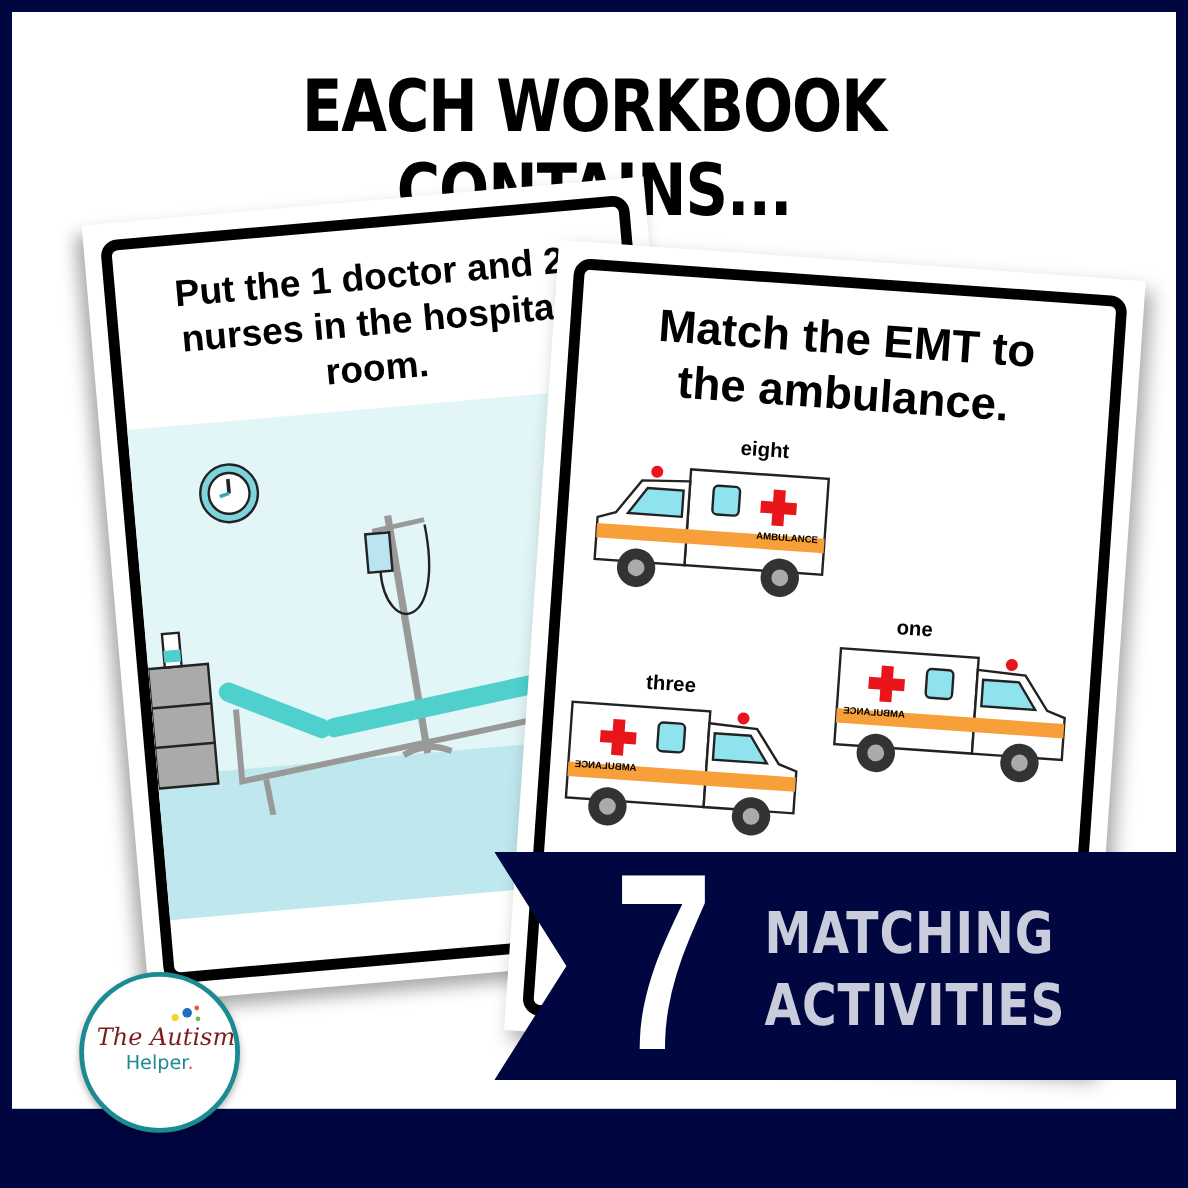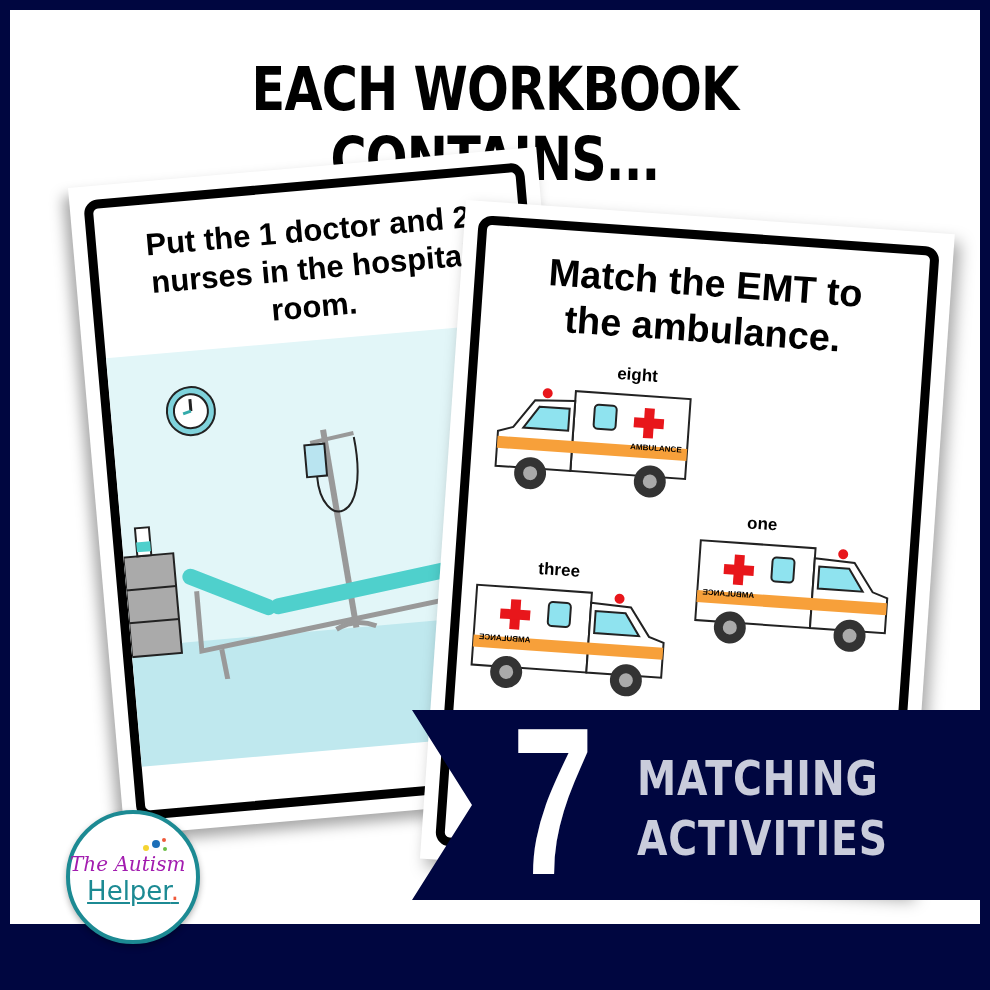--- a/index.html
+++ b/index.html
@@ -17,22 +17,22 @@
   .card-front .frame{position:absolute;left:14px;top:14px;right:14px;bottom:14px;border:9px solid #000;border-radius:14px;background:#fff;overflow:hidden;}
   .card-front .title{position:absolute;left:10px;right:10px;top:20px;text-align:center;font-weight:bold;font-size:38px;line-height:46px;color:#000;}
   .word{position:absolute;font-weight:bold;font-size:17px;color:#000;}
   .amb{position:absolute;width:200px;height:120px;}
   
   .banner{position:absolute;left:402px;top:700px;width:578px;height:190px;}
   .banner .num{position:absolute;left:100px;top:-8px;font-family:"Liberation Sans",sans-serif;font-weight:bold;font-size:210px;line-height:200px;color:#fff;transform:scaleX(0.7);transform-origin:left top;}
   .banner .line{position:absolute;left:225px;font-family:"DejaVu Sans",sans-serif;font-weight:bold;font-size:48px;color:#c9ccdb;letter-spacing:1px;transform:scaleX(0.82);transform-origin:left top;}
   
   .logo{position:absolute;left:66px;top:810px;width:126px;height:126px;border-radius:50%;background:#fff;border:4px solid #1c8a93;box-shadow:0 3px 6px rgba(0,0,0,0.3);}
-  .logo .l1{position:absolute;top:38px;left:0;width:100%;text-align:left;font-family:"DejaVu Serif",serif;font-size:20px;color:#a21caf;font-style:italic;}
-  .logo .l2{position:absolute;top:62px;left:0;width:100%;text-align:center;font-family:"DejaVu Sans",sans-serif;font-size:26px;color:#1c8a93;text-decoration:underline;}
+  .logo .l1{position:absolute;top:38px;left:0;width:100%;text-align:right;font-family:"DejaVu Serif",serif;font-size:20px;color:#7f1d1d;font-style:italic;}
+  .logo .l2{position:absolute;top:62px;left:0;width:100%;text-align:center;font-family:"DejaVu Sans",sans-serif;font-size:16px;color:#1c8a93;}
   .logo .dot{color:#ef5a3a;}
 </style>
 </head>
 <body>
 
 <div class="panel">
   <div class="headline">EACH WORKBOOK CONTAINS...</div>
 
   <div class="card-back">
     <div class="frame">

